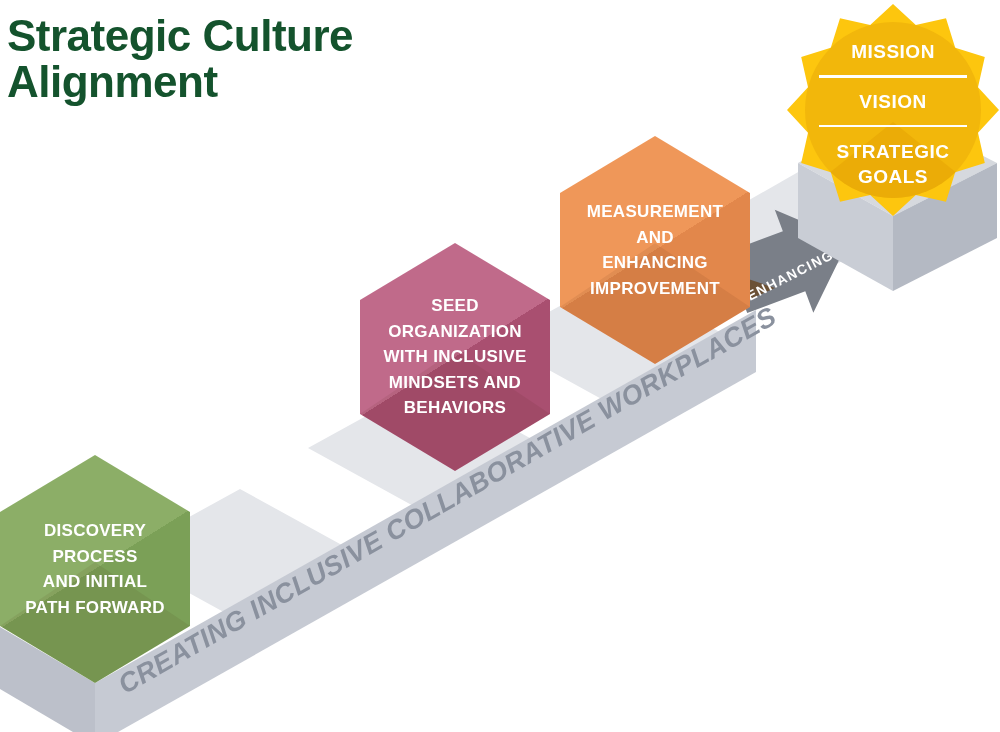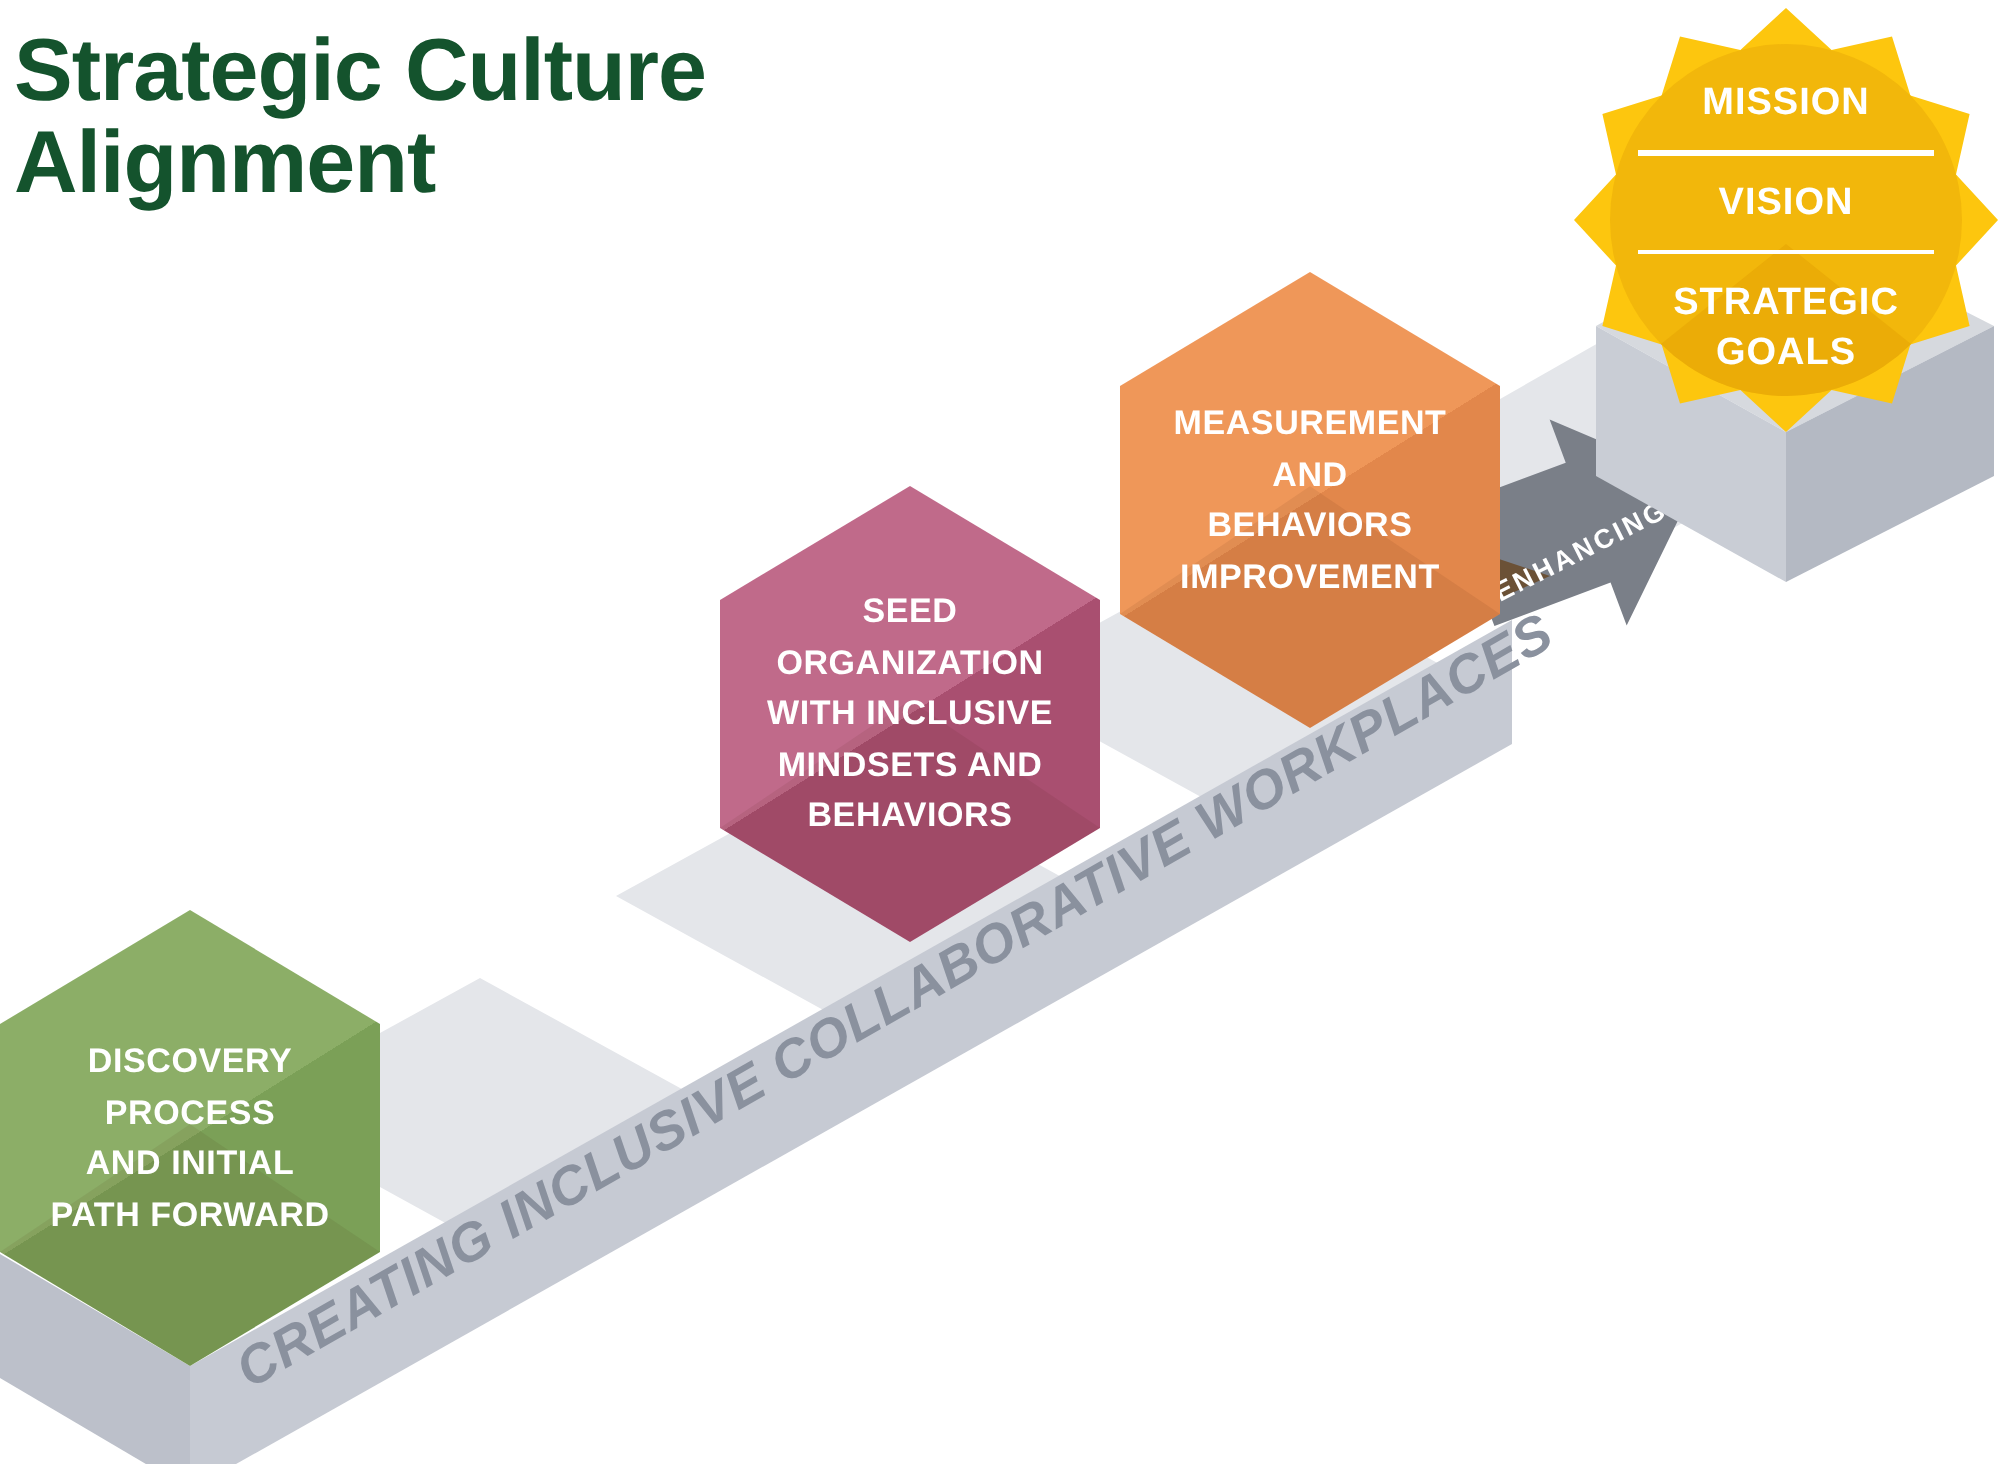--- a/index.html
+++ b/index.html
@@ -84,21 +84,21 @@
   <div class="hex" style="left: 360px; top: 243px; background: linear-gradient(148deg, rgb(192, 106, 138) 50%, rgb(169, 79, 112) 50%);">
     <div class="hex-label">SEED
 ORGANIZATION
 WITH INCLUSIVE
 MINDSETS AND
 BEHAVIORS</div>
   </div>
   <div class="hex" style="left: 560px; top: 136px; background: linear-gradient(148deg, rgb(239, 151, 89) 50%, rgb(226, 135, 75) 50%);">
     <div class="hex-label">MEASUREMENT
 AND
-BEHAVIORS
+ENHANCING
 IMPROVEMENT</div>
   </div>
 
   <div class="ramp-text">CREATING INCLUSIVE COLLABORATIVE WORKPLACES</div>
 
   <svg class="overlay" width="1000" height="732" viewBox="0 0 1000 732">
     <defs>
       <clipPath id="discClip">
           <circle cx="893" cy="110" r="88"></circle>
         </clipPath>

